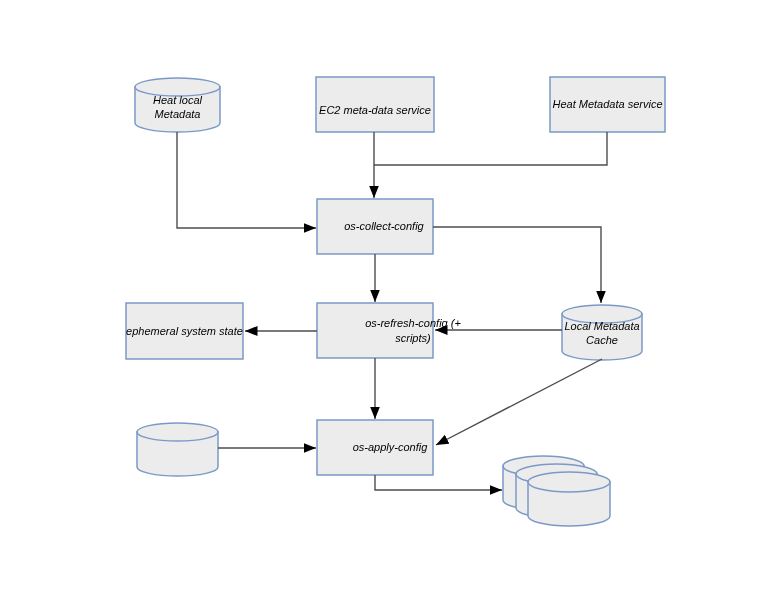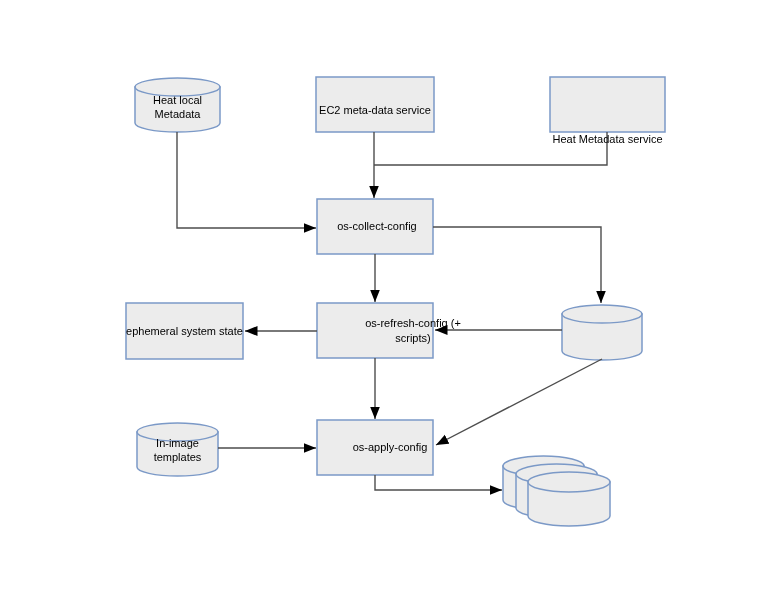--- a/index.html
+++ b/index.html
@@ -11,20 +11,21 @@
     --text: #000000;
   }
   * { margin: 0; padding: 0; box-sizing: border-box; }
   body { background: #fff; font-family: "Liberation Sans", sans-serif; }
   .canvas {
     position: relative;
     width: 776px;
     height: 600px;
     background: var(--background);
     overflow: hidden;
+    font-style: italic;
   }
   svg.layer { position: absolute; left: 0; top: 0; }
   .shape { fill: var(--node-fill); stroke: var(--node-border); stroke-width: 1.5; }
   .edge  { fill: none; stroke: var(--connector); stroke-width: 1.4; }
   .arrowhead-glyph { fill: var(--arrowhead); }
   .lbl {
     position: absolute;
     display: flex;
     align-items: center;
     justify-content: center;
@@ -98,27 +99,27 @@
     <polyline class="edge" points="375,358 375,419" marker-end="url(#arrow)"></polyline>
     <polyline class="edge" points="602,359 436,445" marker-end="url(#arrow)"></polyline>
     <polyline class="edge" points="218,448 316,448" marker-end="url(#arrow)"></polyline>
     <polyline class="edge" points="375,475 375,490 502,490" marker-end="url(#arrow)"></polyline>
   </svg>
 
   <div class="lbl" style="left:135px; top:84px; width:85px; height:46px;">Heat local Metadata</div>
 
   <div class="lbl" style="left:316px; top:83px; width:118px; height:55px;">EC2 meta-data service</div>
 
-  <div class="lbl" style="left:550px; top:77px; width:115px; height:55px;margin-top:35px;">Heat Metadata service</div>
+  <div class="lbl" style="left:550px; top:77px; width:115px; height:55px;">Heat Metadata service</div>
 
-  <div class="lbl" style="left:319px; top:199px; width:116px; height:55px;text-align:center;">os-collect-config</div>
+  <div class="lbl" style="left:326px; top:199px; width:116px; height:55px;text-align:center;">os-collect-config</div>
 
   <div class="lbl" style="left:317px; top:303px; width:116px; height:55px;margin-left:38px;">os-refresh-config (+ scripts)</div>
 
   <div class="lbl" style="left:126px; top:303px; width:117px; height:56px;border-radius:14px;">ephemeral system state</div>
 
+  <div class="lbl" style="left:556px; top:309px; width:92px; height:48px;">Local Metadata Cache</div>
 
-  <div class="lbl" style="left:137px; top:428px; width:81px; height:44px;">In-image templates</div>
 
   <div class="lbl" style="left:317px; top:420px; width:116px; height:55px;margin-left:15px;">os-apply-config</div>
 
 
 </div>
 
 </body></html>

